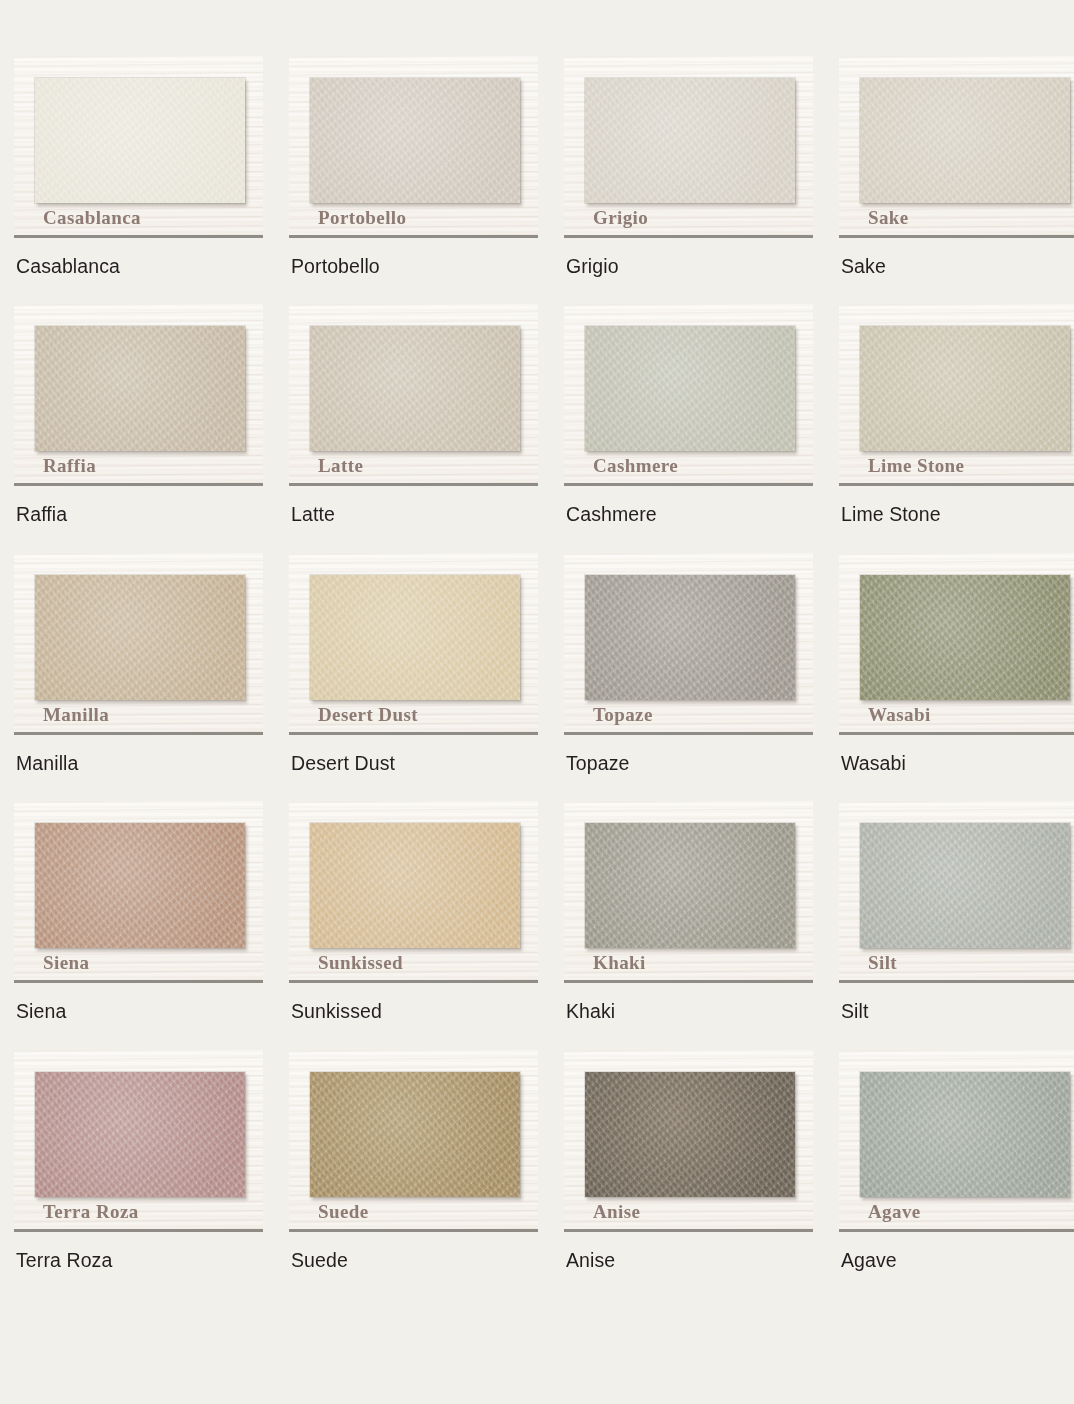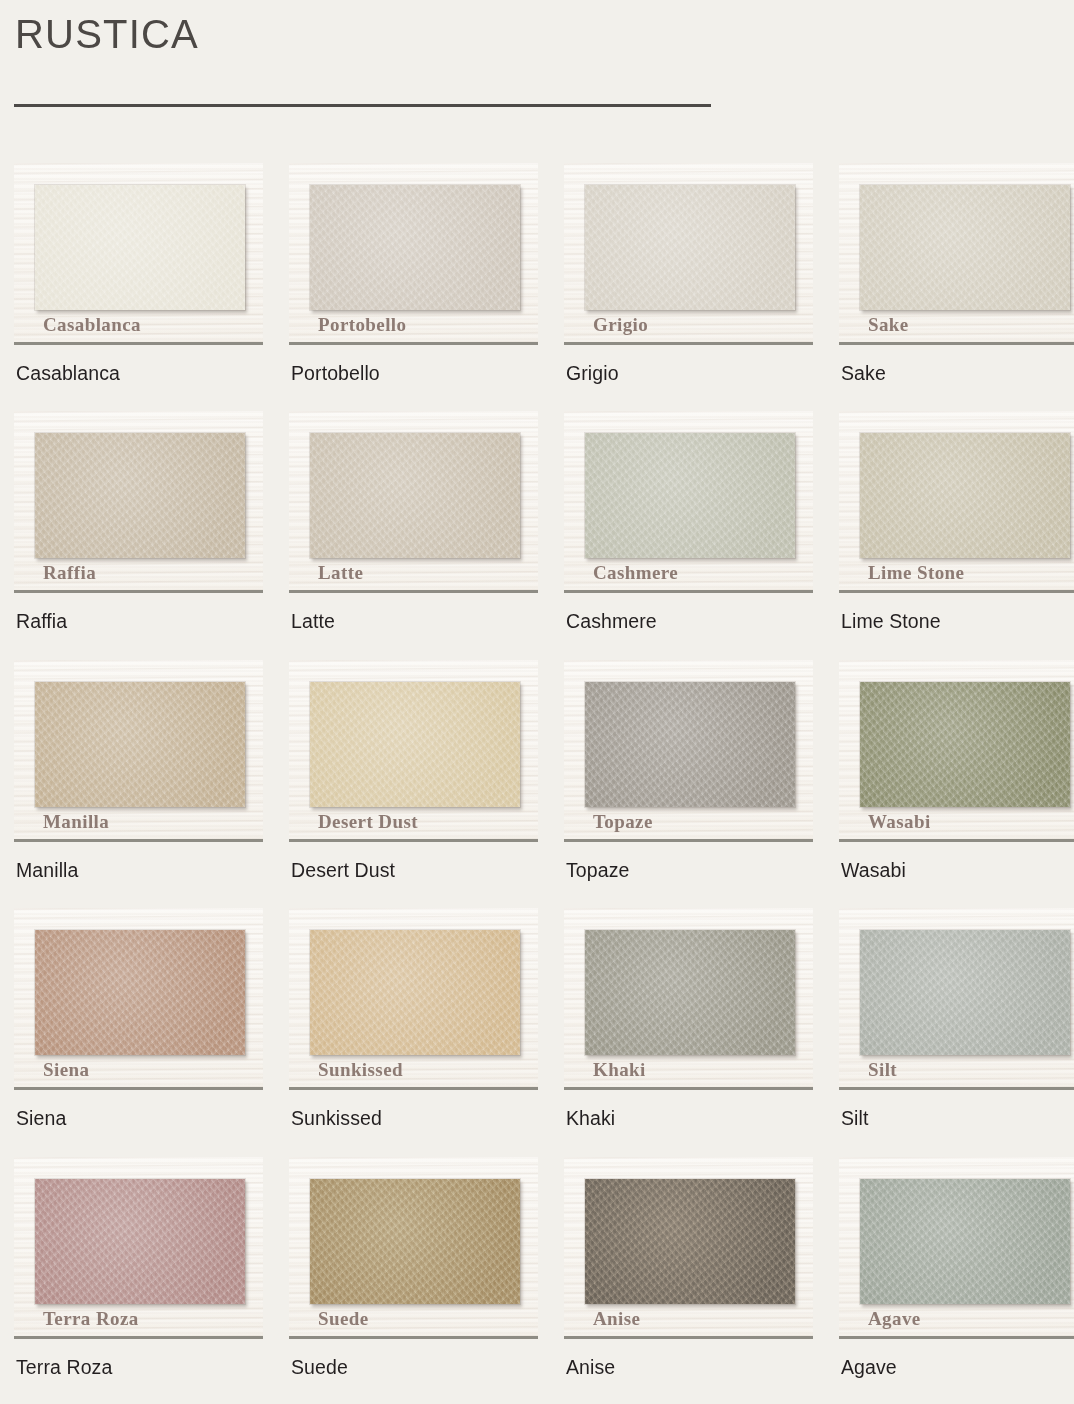--- a/index.html
+++ b/index.html
@@ -149,24 +149,20 @@
     line-height: 1.2;
     letter-spacing: 0.1px;
     padding-left: 2px;
   }
 </style>
 </head>
 <body>
 
 <div class="page">
 
-  <div class="header">
-    <h1 class="collection-title">RUSTICA</h1>
-    <div class="title-rule"></div>
-  </div>
 
   <div class="swatch-grid">
       <div class="swatch-cell">
         <div class="swatch-card">
           <div class="swatch-chip" style="background-color: rgb(235, 232, 221);">
             <div class="chip-texture"></div>
           </div>
           <div class="chip-label">Casablanca</div>
         </div>
         <div class="swatch-caption">Casablanca</div>

